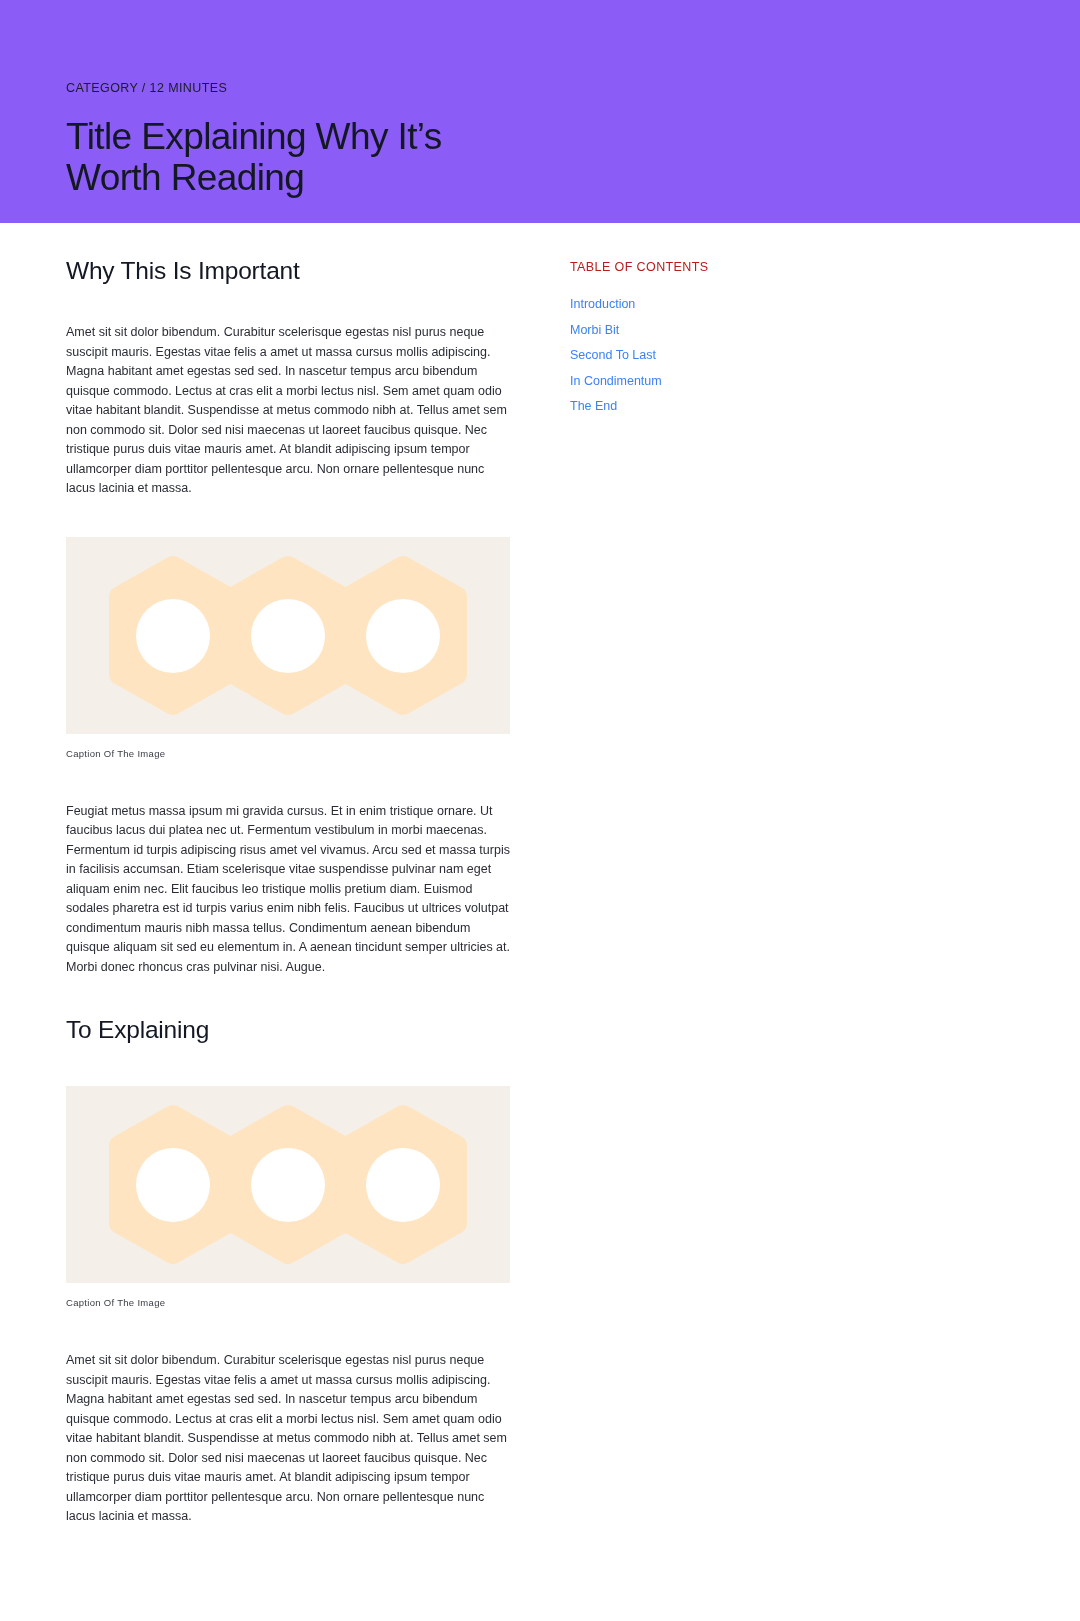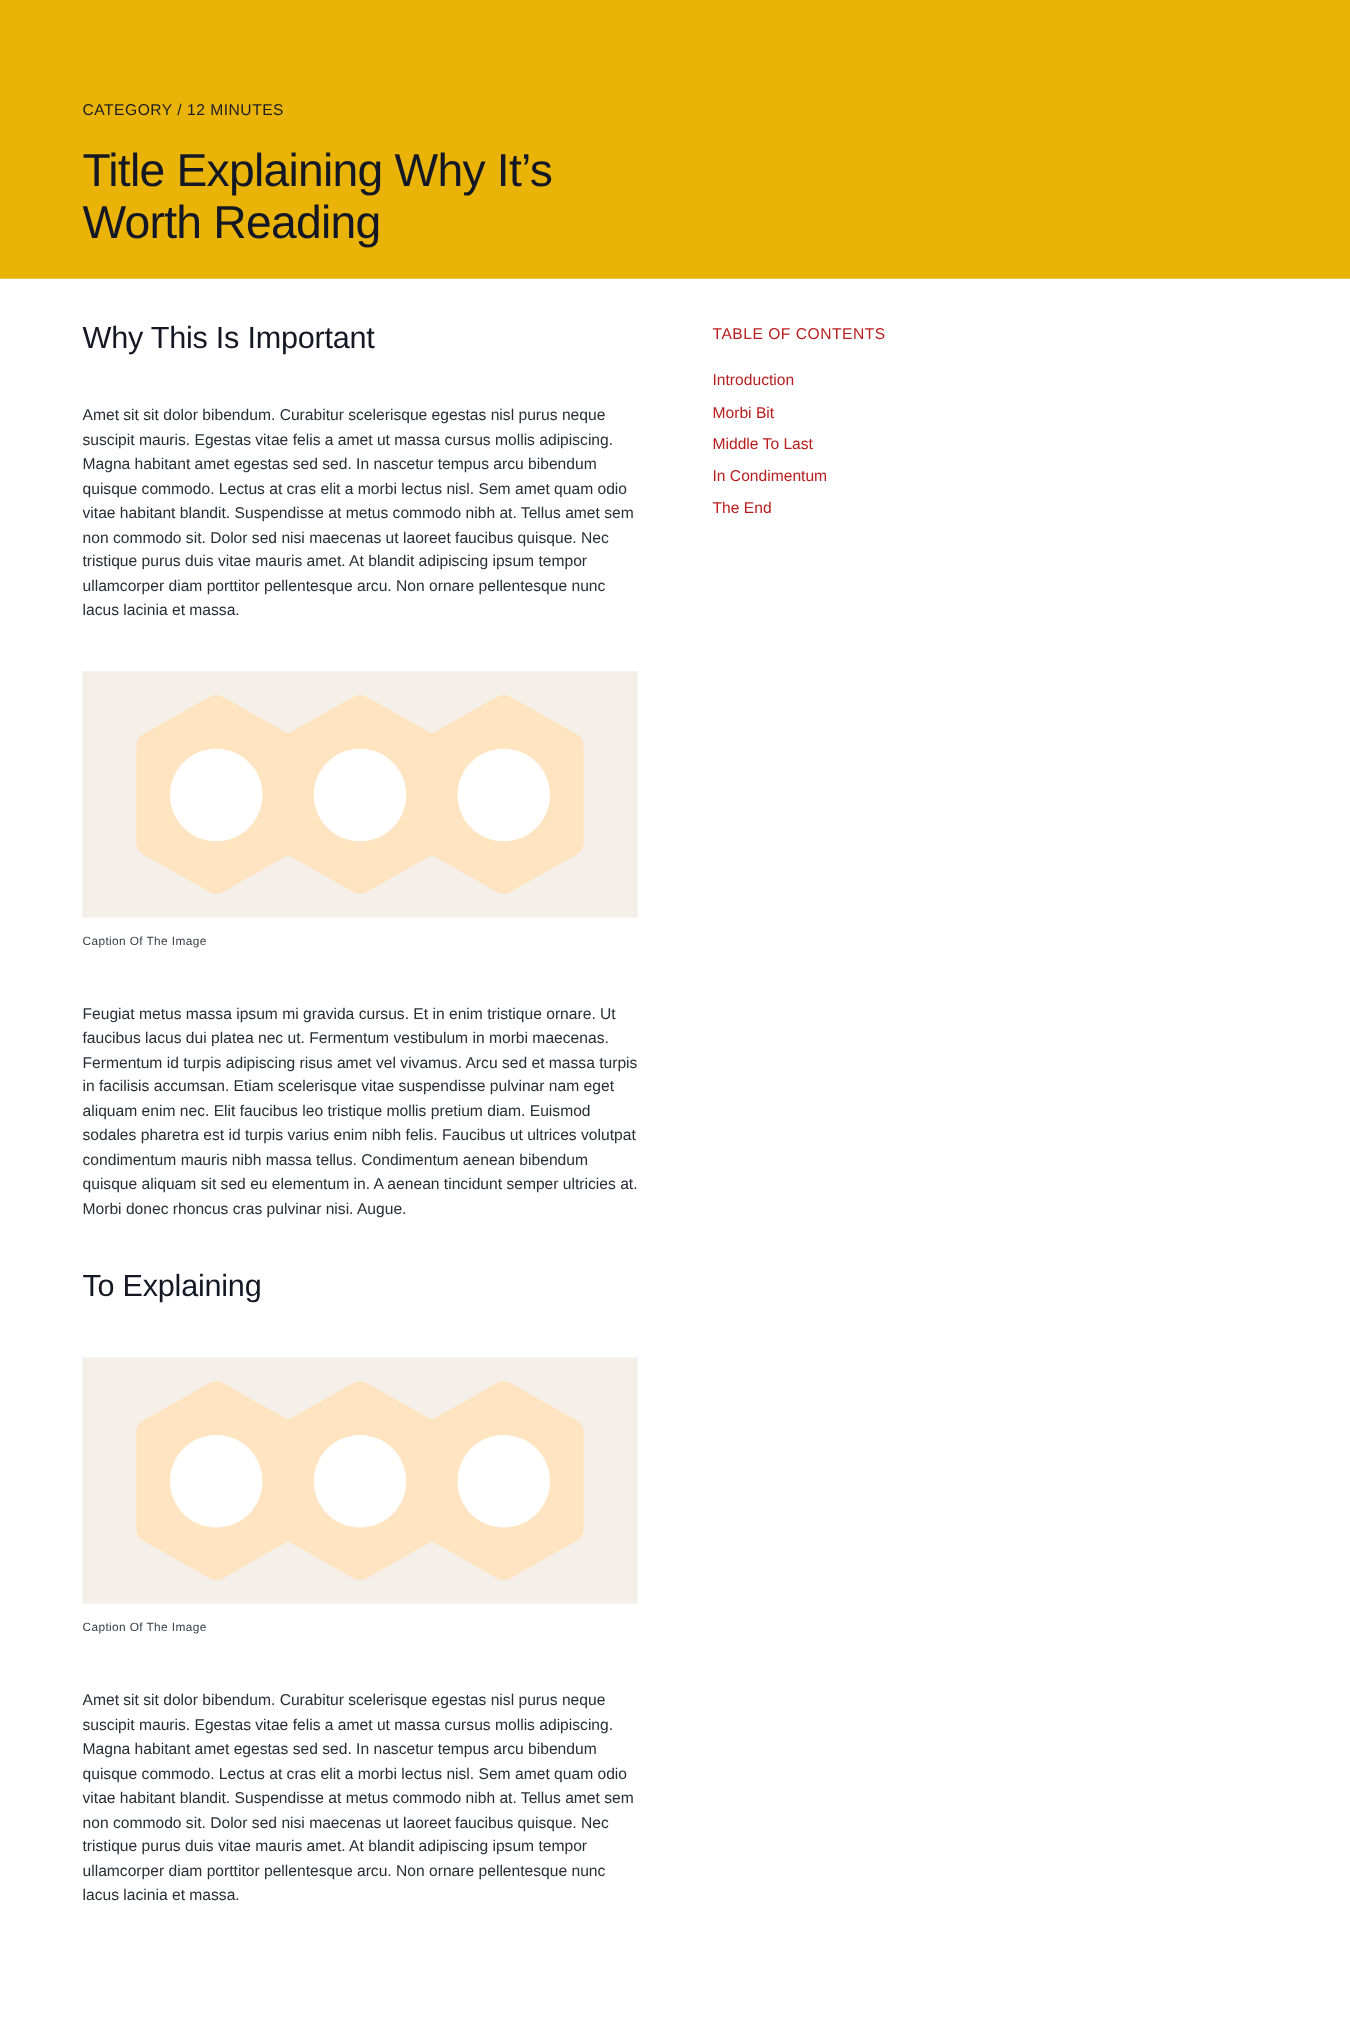--- a/index.html
+++ b/index.html
@@ -4,21 +4,21 @@
 <style>
   * { box-sizing: border-box; margin: 0; padding: 0; }
   html, body { width: 1080px; background: #ffffff; }
   body {
     font-family: "Liberation Sans", "DejaVu Sans", sans-serif;
     color: #1a1d26;
     height: 1621px;
     overflow: hidden;
   }
   .hero {
-    background: #eab308;
+    background: #8b5cf6;
     height: 223px;
     padding: 80px 66px 0 66px;
   }
   .meta {
     font-size: 12.5px;
     letter-spacing: 0.4px;
     color: #1a1d26;
     line-height: 16px;
   }
   .hero-title {
@@ -48,21 +48,21 @@
     letter-spacing: 0.4px;
     line-height: 16px;
     color: #b91c1c;
   }
   .toc-list { list-style: none; margin-top: 21px; }
   .toc-list li {
     font-size: 12.5px;
     line-height: 16px;
     margin-bottom: 9.5px;
   }
-  .toc-list a { color: #b91c1c; text-decoration: none; }
+  .toc-list a { color: #3b82f6; text-decoration: none; }
   h2.section {
     font-size: 24.5px;
     font-weight: 400;
     letter-spacing: -0.2px;
     line-height: 30px;
     color: #141824;
   }
   p.body {
     font-size: 12.5px;
     line-height: 19.5px;
@@ -133,18 +133,18 @@
     </figure>
 
     <p class="body" style="margin-top:42px;">Amet sit sit dolor bibendum. Curabitur scelerisque egestas nisl purus neque suscipit mauris. Egestas vitae felis a amet ut massa cursus mollis adipiscing. Magna habitant amet egestas sed sed. In nascetur tempus arcu bibendum quisque commodo. Lectus at cras elit a morbi lectus nisl. Sem amet quam odio vitae habitant blandit. Suspendisse at metus commodo nibh at. Tellus amet sem non commodo sit. Dolor sed nisi maecenas ut laoreet faucibus quisque. Nec tristique purus duis vitae mauris amet. At blandit adipiscing ipsum tempor ullamcorper diam porttitor pellentesque arcu. Non ornare pellentesque nunc lacus lacinia et massa.</p>
   </main>
 
   <aside class="aside">
     <div class="toc-title">TABLE OF CONTENTS</div>
     <ul class="toc-list">
       <li><a href="#">Introduction</a></li>
       <li><a href="#">Morbi Bit</a></li>
-      <li><a href="#">Middle To Last</a></li>
+      <li><a href="#">Second To Last</a></li>
       <li><a href="#">In Condimentum</a></li>
       <li><a href="#">The End</a></li>
     </ul>
   </aside>
 </div>
 
 </body></html>

